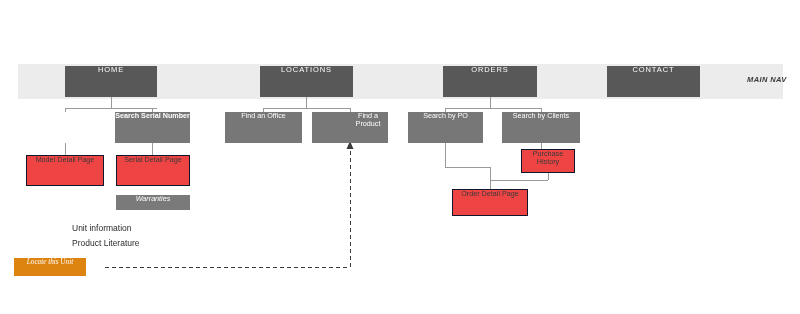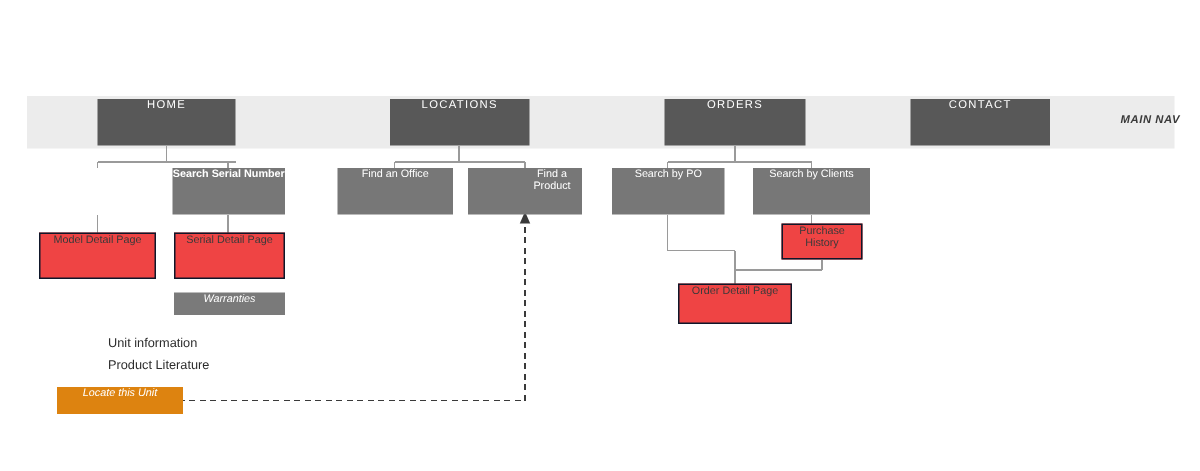--- a/index.html
+++ b/index.html
@@ -177,17 +177,17 @@
     <span>Order Detail Page</span>
   </div>
 
   <div class="node node-tag" style="left:116px; top:195px; width:74px; height:15px;">
     <span>Warranties</span>
   </div>
 
   <div class="plain-text" style="left:72px; top:223px;">Unit information</div>
   <div class="plain-text" style="left:72px; top:238px;">Product Literature</div>
 
-  <div class="node node-action" style="left:38px; top:258px; width:84px; height:18px;">
+  <div class="node node-action" style="left:14px; top:258px; width:72px; height:18px;font-family:Liberation Serif, serif;">
     <span>Locate this Unit</span>
   </div>
 
 </div>
 
 </body></html>

